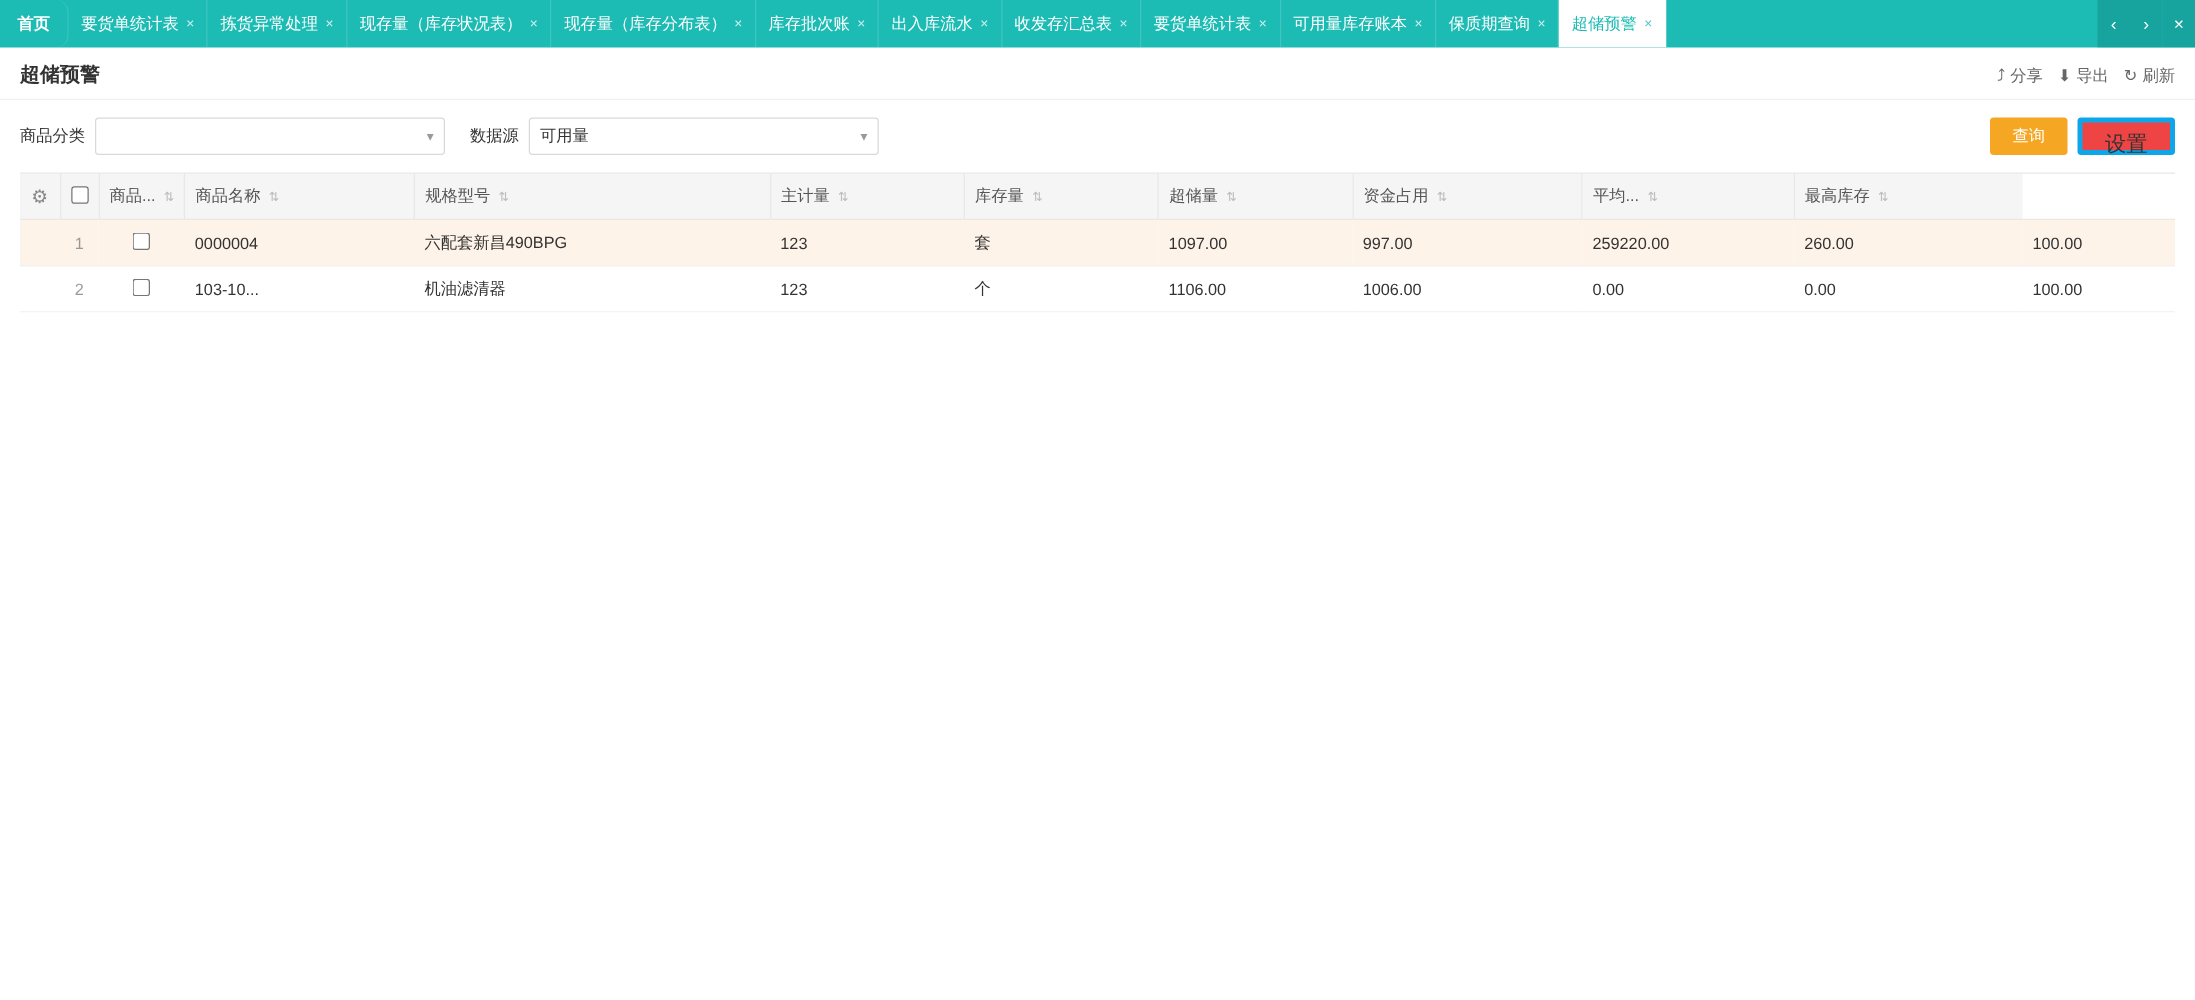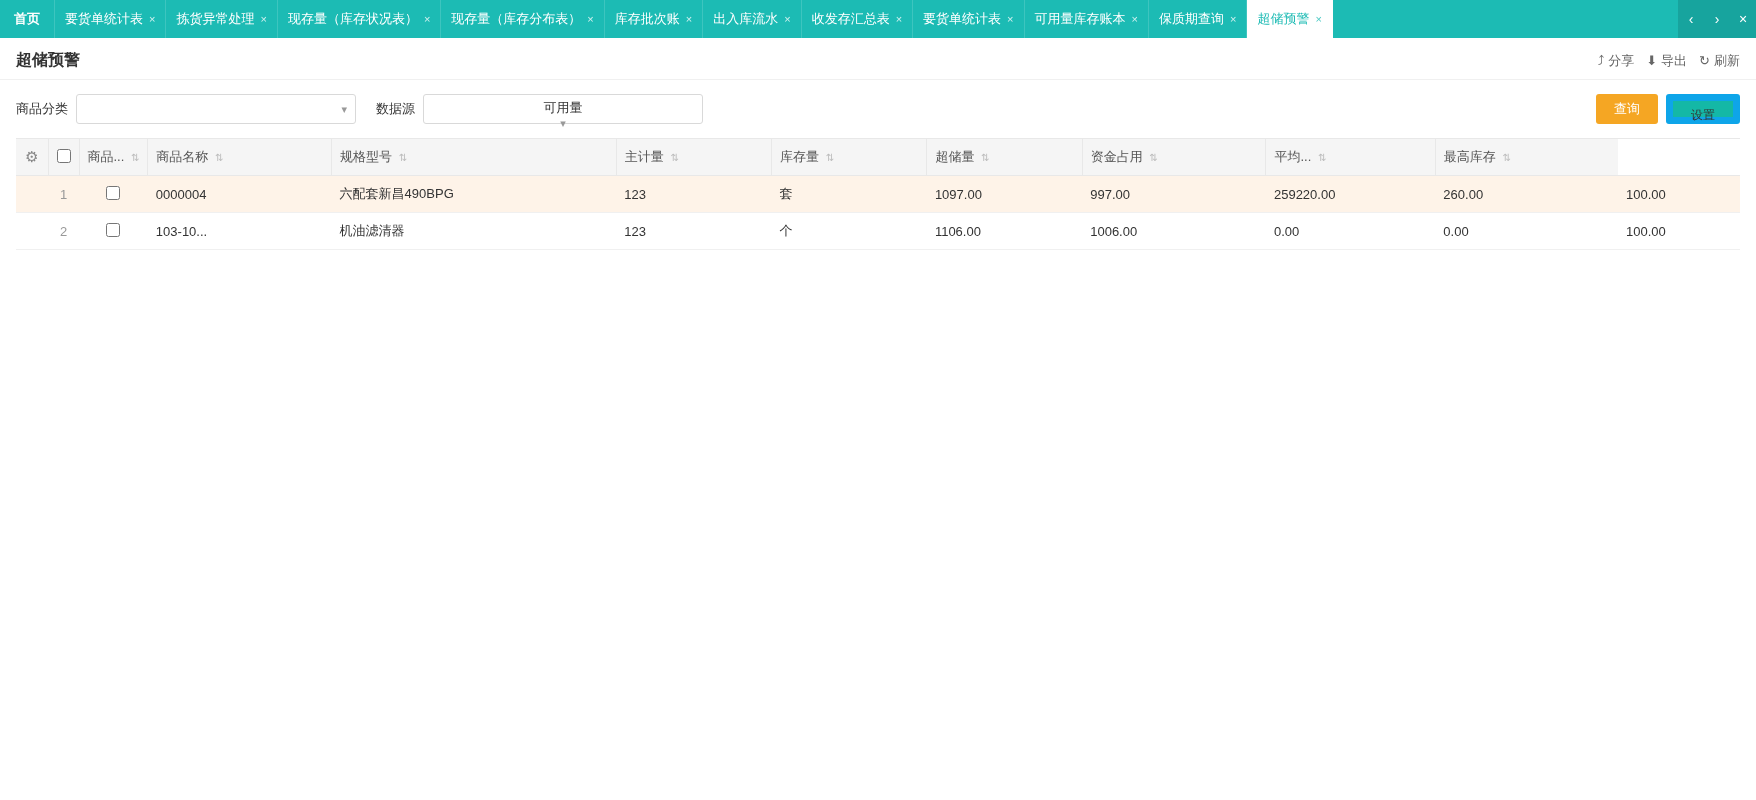--- a/index.html
+++ b/index.html
@@ -31,20 +31,21 @@
       color: #1cbbb4;
     }
     .top-bar-item .close-x {
       margin-left: 6px;
       font-size: 11px;
       opacity: 0.8;
     }
     .top-bar-item.home {
       padding: 0 14px;
       font-weight: bold;
+      border-radius: 10px;
     }
     .nav-arrows {
       display: flex;
       margin-left: auto;
     }
     .nav-arrow-btn {
       background: #17a49e;
       border: none;
       color: #fff;
       width: 26px;
@@ -125,27 +126,27 @@
       background: #f5a623;
       color: #fff;
       border: none;
       border-radius: 3px;
       padding: 6px 18px;
       cursor: pointer;
       font-size: 13px;
       height: 30px;
     }
     .btn-settings {
-      background: #14b8a6;
+      background: #ef4444;
       color: #333;
-      border: 7px solid #0ea5e9;
+      border: 4px solid #0ea5e9;
       border-radius: 3px;
       padding: 6px 18px;
       cursor: pointer;
-      font-size: 12px;
+      font-size: 17px;
       height: 30px;
     }
     .filter-buttons {
       margin-left: auto;
       display: flex;
       gap: 8px;
       border-radius: 14px;
     }
 
     
@@ -285,21 +286,21 @@
 <div class="filter-bar">
   <div class="filter-item">
     <span class="filter-label">商品分类</span>
     <div class="filter-select" style="min-width:280px;">
       <span></span>
       <span class="arrow">▾</span>
     </div>
   </div>
   <div class="filter-item">
     <span class="filter-label">数据源</span>
-    <div class="filter-select" style="min-width:280px; color:#333;flex-direction:column;">
+    <div class="filter-select" style="min-width:280px; color:#333;">
       <span>可用量</span>
       <span class="arrow">▾</span>
     </div>
   </div>
   <div class="filter-buttons">
     <button class="btn-query">查询</button>
     <button class="btn-settings">设置</button>
   </div>
 </div>
 

